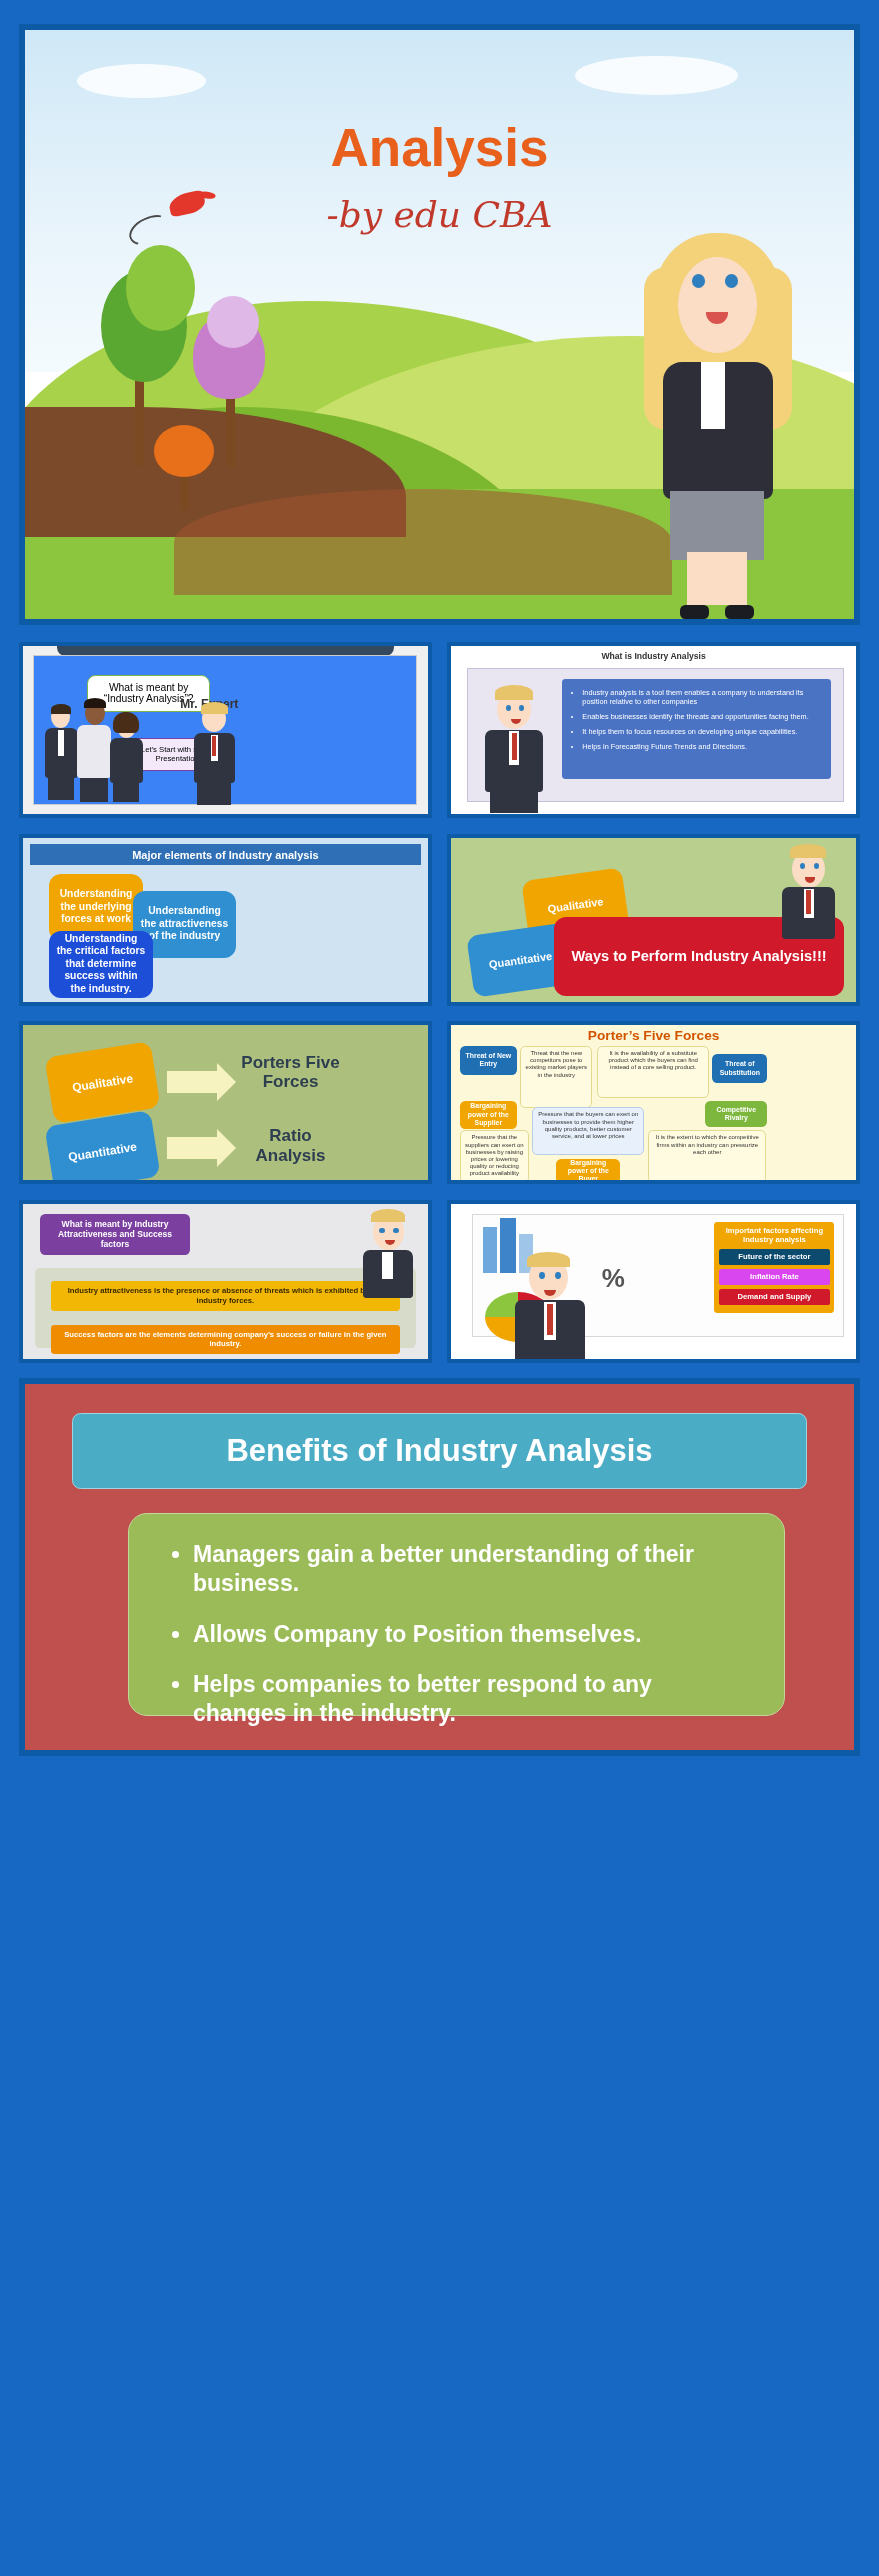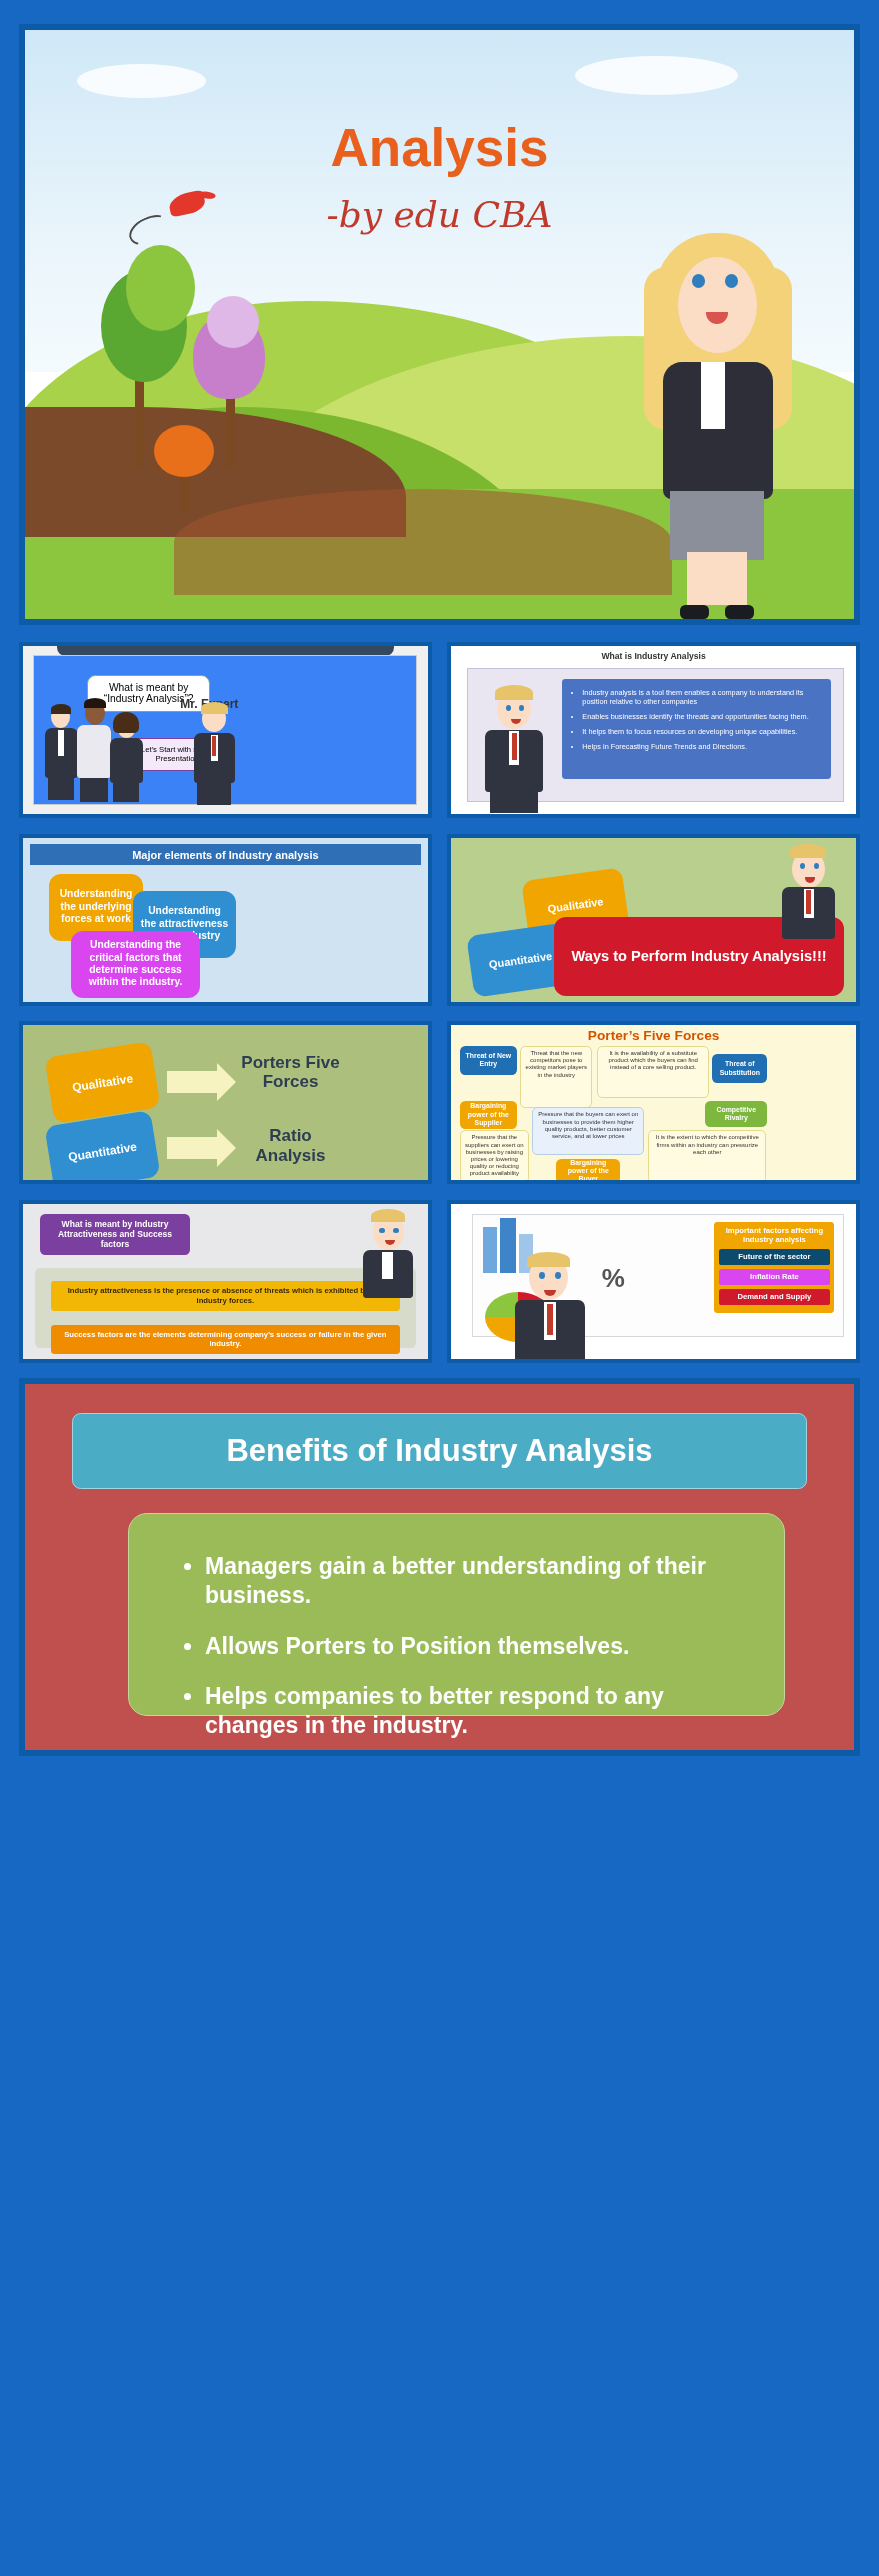--- a/index.html
+++ b/index.html
@@ -183,21 +183,21 @@
   
   .s-benefits{height:378px;border:6.9px solid #0d5aa7;background:#c0504d;}
   .ben-title{position:absolute;left:47px;top:29px;right:47px;height:74px;
         background:#4bacc6;border:1.7px solid #9ed5e3;border-radius:8.6px;
         display:flex;align-items:center;justify-content:center;
         color:#ffffff;font-size:31px;font-weight:bold;}
   .ben-body{position:absolute;left:103px;top:129px;right:69px;bottom:34px;
         background:#9bbb59;border:1.7px solid #c3d69b;border-radius:19px;
         padding:22px 34px;box-sizing:border-box;}
   .ben-body li{color:#ffffff;font-size:23px;font-weight:bold;line-height:1.25;margin-bottom:22px;}
-  .ben-body ul{margin:16px;padding-left:26px;}
+  .ben-body ul{margin:4px;padding-left:26px;}
 </style>
 </head>
 <body>
 
 <div class="deck">
 
   <div class="slide s-title">
     <div class="sky"></div>
     <div class="cloud" style="left:52px;top:34px;width:129px;height:34px;"></div>
     <div class="cloud" style="left:550px;top:26px;width:163px;height:39px;"></div>
@@ -308,21 +308,21 @@
       </div>
     </div>
   </div>
 
   <div class="row r2">
 
     <div class="slide s4">
       <div class="hdr">Major elements of Industry analysis</div>
       <div class="rr" style="left:26px;top:36px;width:94px;height:67px;background:#f0a500;">Understanding the underlying forces at work</div>
       <div class="rr" style="left:110px;top:53px;width:103px;height:67px;background:#2f8fd0;">Understanding the attractiveness of the industry</div>
-      <div class="rr" style="left:48px;top:93px;width:129px;height:67px;background:#d946ef;">Understanding the critical factors that determine success within the industry.</div>
+      <div class="rr" style="left:26px;top:93px;width:104px;height:67px;background:#1d4ed8;">Understanding the critical factors that determine success within the industry.</div>
     </div>
 
     <div class="slide s5">
       <div class="qual">Qualitative</div>
       <div class="quant">Quantitative</div>
       <div class="ways">Ways to Perform Industry Analysis!!!</div>
       <div class="char" style="right:15.5px;top:6.9px;width:64px;height:94px;">
         <div class="head" style="position:absolute;left:15.5px;top:5.2px;width:33px;height:38px;"></div>
         <div class="hair" style="position:absolute;left:13.7px;top:0;width:36px;height:13.7px;background:#e7c46a;"></div>
         <div style="position:absolute;left:23px;top:19px;width:5.2px;height:6px;background:#2f7fbf;border-radius:50%;"></div>
@@ -412,20 +412,20 @@
         <div class="tie" style="position:absolute;left:44px;top:52px;width:6px;height:31px;"></div>
       </div>
     </div>
   </div>
 
   <div class="slide s-benefits">
     <div class="ben-title">Benefits of Industry Analysis</div>
     <div class="ben-body">
       <ul>
         <li>Managers gain a better understanding of their business.</li>
-        <li>Allows Porters to Position themselves.</li>
+        <li>Allows Company to Position themselves.</li>
         <li>Helps companies to better respond to any changes in the industry.</li>
       </ul>
     </div>
   </div>
 
 </div>
 
 
 </body></html>

